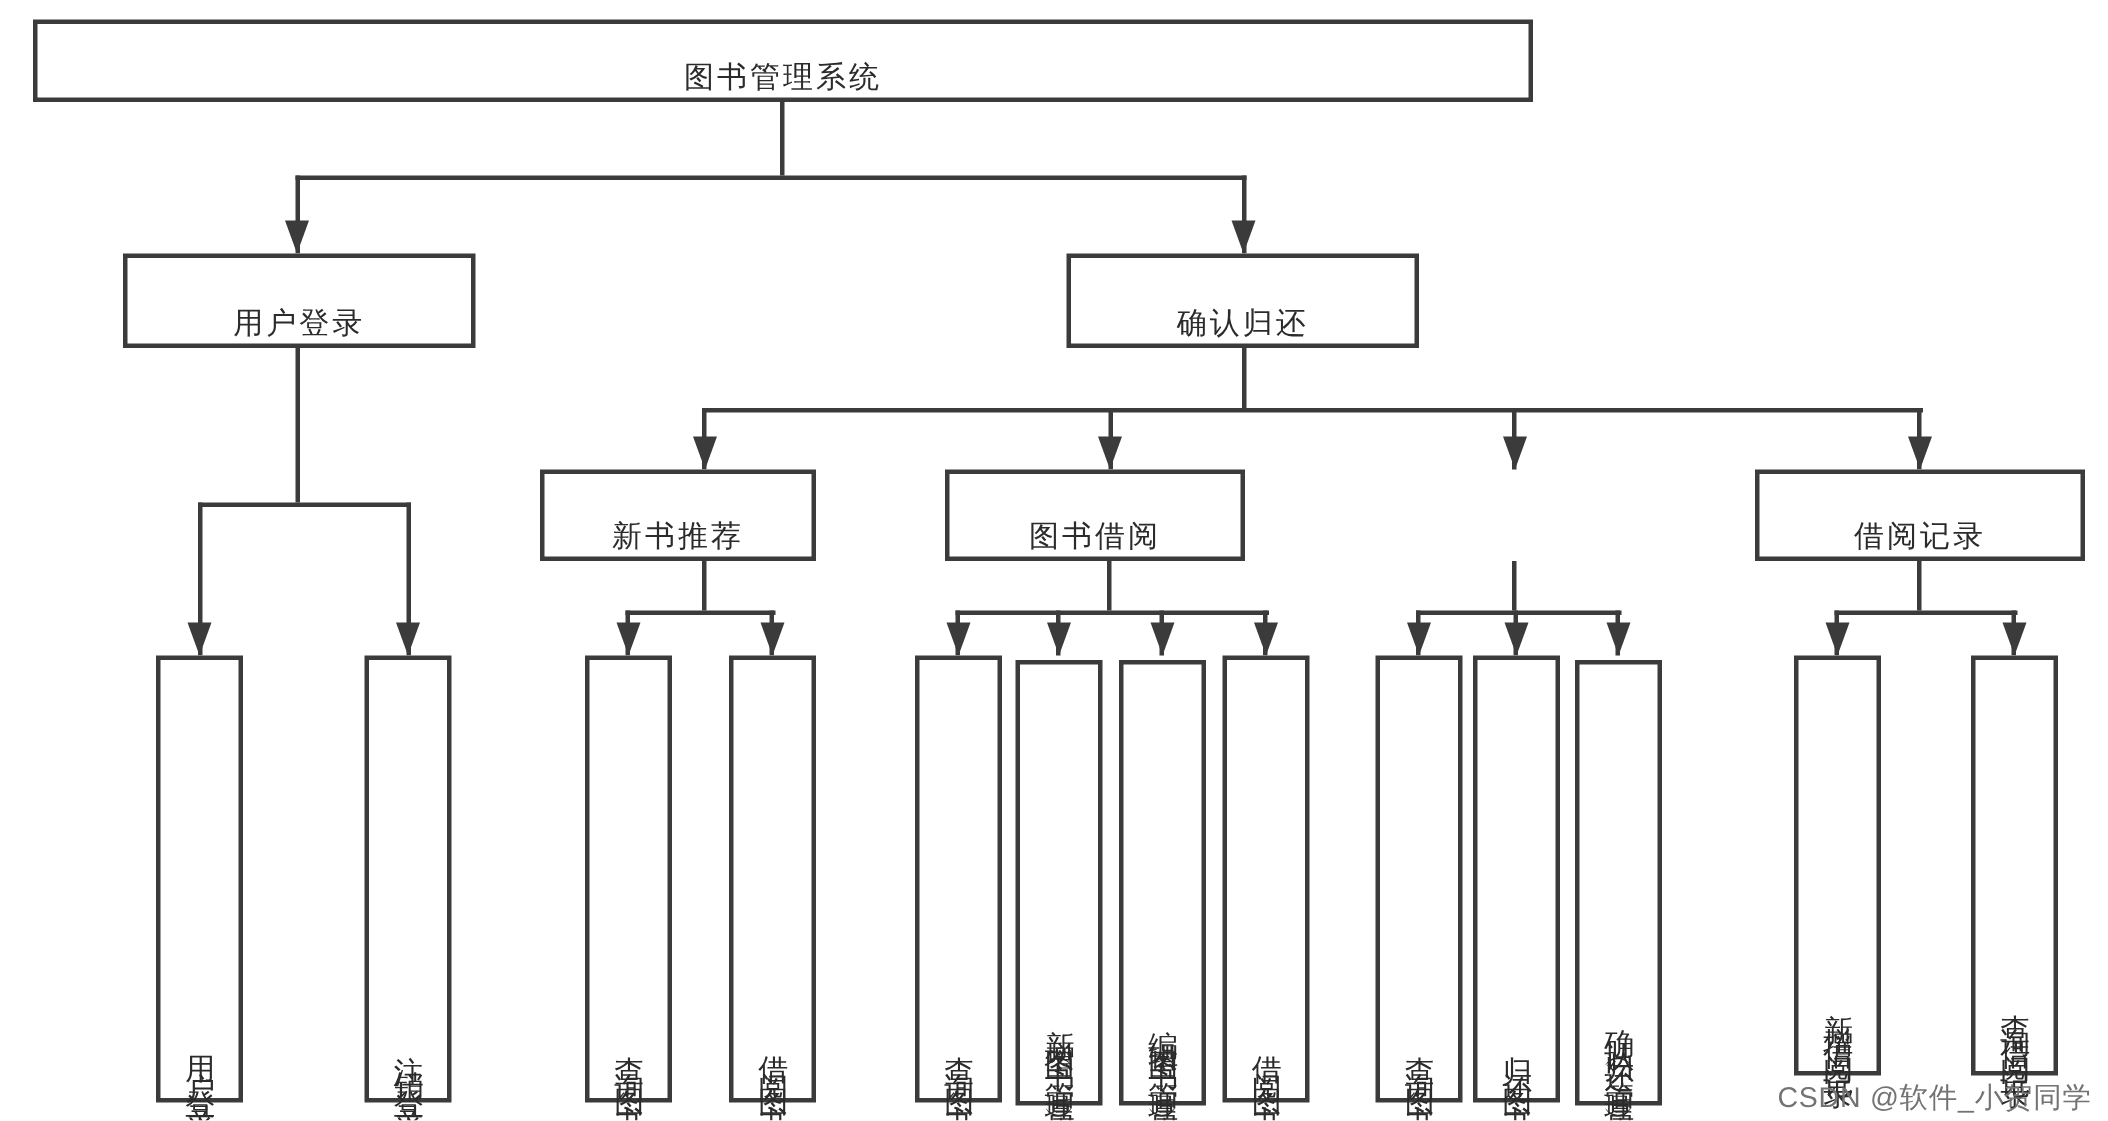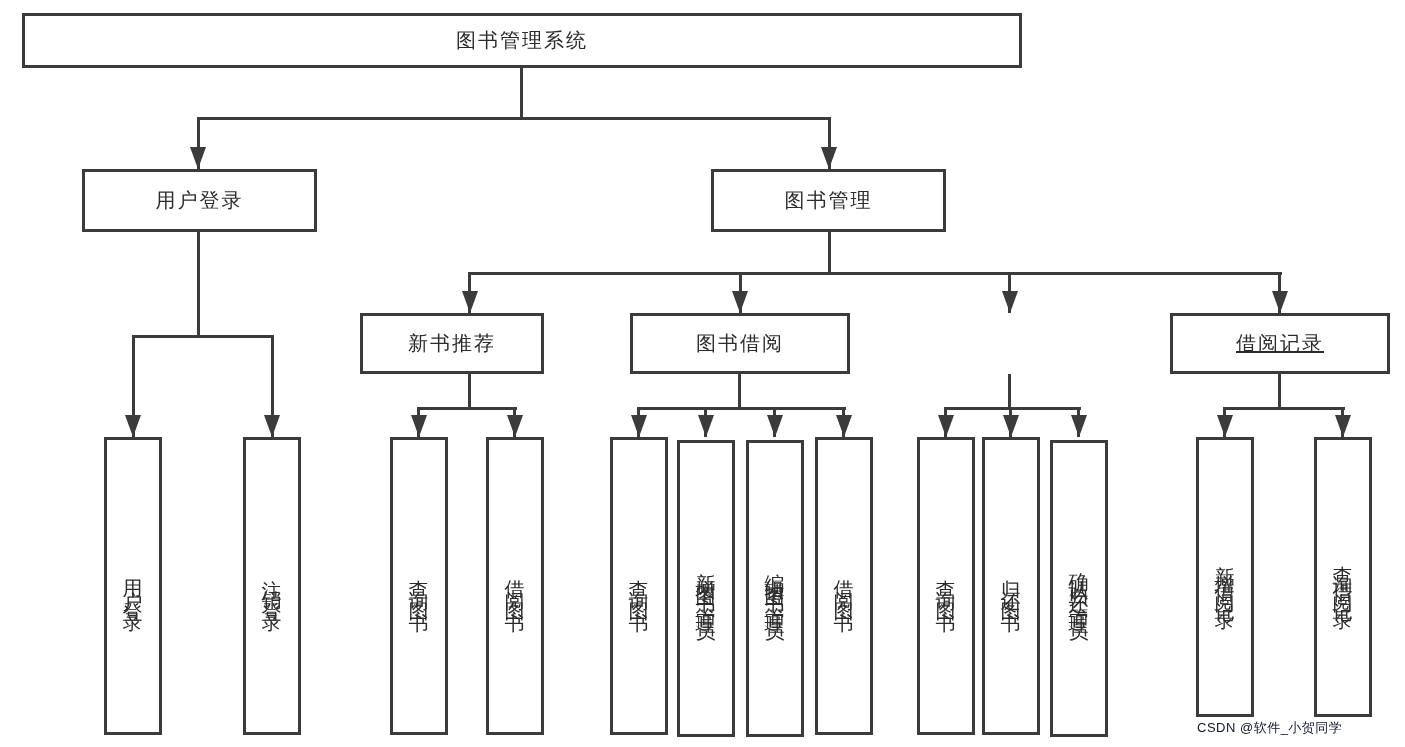--- a/index.html
+++ b/index.html
@@ -13,21 +13,21 @@
     background:#fff;
     font-family:"Liberation Sans","DejaVu Sans",sans-serif;
     color:var(--text);
     overflow:hidden;
   }
   .box{
     position:absolute;
     box-sizing:border-box;
     border:3px solid var(--line);
     background:#fff;
-    display:flex;align-items:center;justify-content:center;
+    display:flex;align-items:flex-end;justify-content:center;
     font-size:20px;
     letter-spacing:2px;
     color:var(--text);
   }
   .leaf .vtext{
     writing-mode:vertical-rl;
     text-orientation:mixed;
     letter-spacing:11px;
     line-height:1.3;
     font-size:20px;
@@ -37,26 +37,25 @@
   .vline{position:absolute;width:3px;background:var(--line);}
   .arrow{
     position:absolute;width:0;height:0;
     border-left:8px solid transparent;
     border-right:8px solid transparent;
     border-top:22px solid var(--line);
   }
   .watermark{
     position:absolute;
     left:1185px;top:719px;
-    font-size:13px;
-    color:#0f172a;
+    font-size:19px;
+    color:#737373;
     letter-spacing:0.5px;
     white-space:nowrap;
     z-index:5;
-    margin-left:12px;
   }
 </style>
 </head>
 <body>
 
 <div id="canvas">
 
   <div class="box" style="left:22px;top:13px;width:1000px;height:55px;">
     <span>图书管理系统</span>
   </div>
@@ -65,21 +64,21 @@
   <div class="hline" style="left:197px;top:117px;width:634px;"></div>
   <div class="vline" style="left:197px;top:117px;height:52px;"></div>
   <div class="arrow" style="left:190px;top:147px;"></div>
   <div class="vline" style="left:828px;top:117px;height:52px;"></div>
   <div class="arrow" style="left:821px;top:147px;"></div>
 
   <div class="box" style="left:82px;top:169px;width:235px;height:63px;">
     <span>用户登录</span>
   </div>
   <div class="box" style="left:711px;top:169px;width:235px;height:63px;">
-    <span>图书管理</span>
+    <span>确认归还</span>
   </div>
 
   <div class="vline" style="left:197px;top:232px;height:103px;"></div>
   <div class="hline" style="left:132px;top:335px;width:142px;"></div>
   <div class="vline" style="left:132px;top:335px;height:102px;"></div>
   <div class="arrow" style="left:125px;top:415px;"></div>
   <div class="vline" style="left:271px;top:335px;height:102px;"></div>
   <div class="arrow" style="left:264px;top:415px;"></div>
 
   <div class="vline" style="left:828px;top:232px;height:40px;"></div>
@@ -89,24 +88,24 @@
   <div class="vline" style="left:739px;top:272px;height:41px;"></div>
   <div class="arrow" style="left:732px;top:291px;"></div>
   <div class="vline" style="left:1008px;top:272px;height:41px;"></div>
   <div class="arrow" style="left:1002px;top:291px;"></div>
   <div class="vline" style="left:1278px;top:272px;height:41px;"></div>
   <div class="arrow" style="left:1272px;top:291px;"></div>
 
   <div class="box" style="left:360px;top:313px;width:184px;height:61px;">
     <span>新书推荐</span>
   </div>
-  <div class="box" style="left:630px;top:313px;width:220px;height:61px;">
+  <div class="box" style="left:630px;top:313px;width:200px;height:61px;">
     <span>图书借阅</span>
   </div>
-  <div class="box" style="left:1170px;top:313px;width:220px;height:61px;text-decoration:underline;">
+  <div class="box" style="left:1170px;top:313px;width:220px;height:61px;">
     <span>借阅记录</span>
   </div>
 
   <div class="vline" style="left:468px;top:374px;height:33px;"></div>
   <div class="hline" style="left:417px;top:407px;width:100px;"></div>
   <div class="vline" style="left:417px;top:407px;height:30px;"></div>
   <div class="arrow" style="left:411px;top:415px;"></div>
   <div class="vline" style="left:513px;top:407px;height:30px;"></div>
   <div class="arrow" style="left:507px;top:415px;"></div>
 

